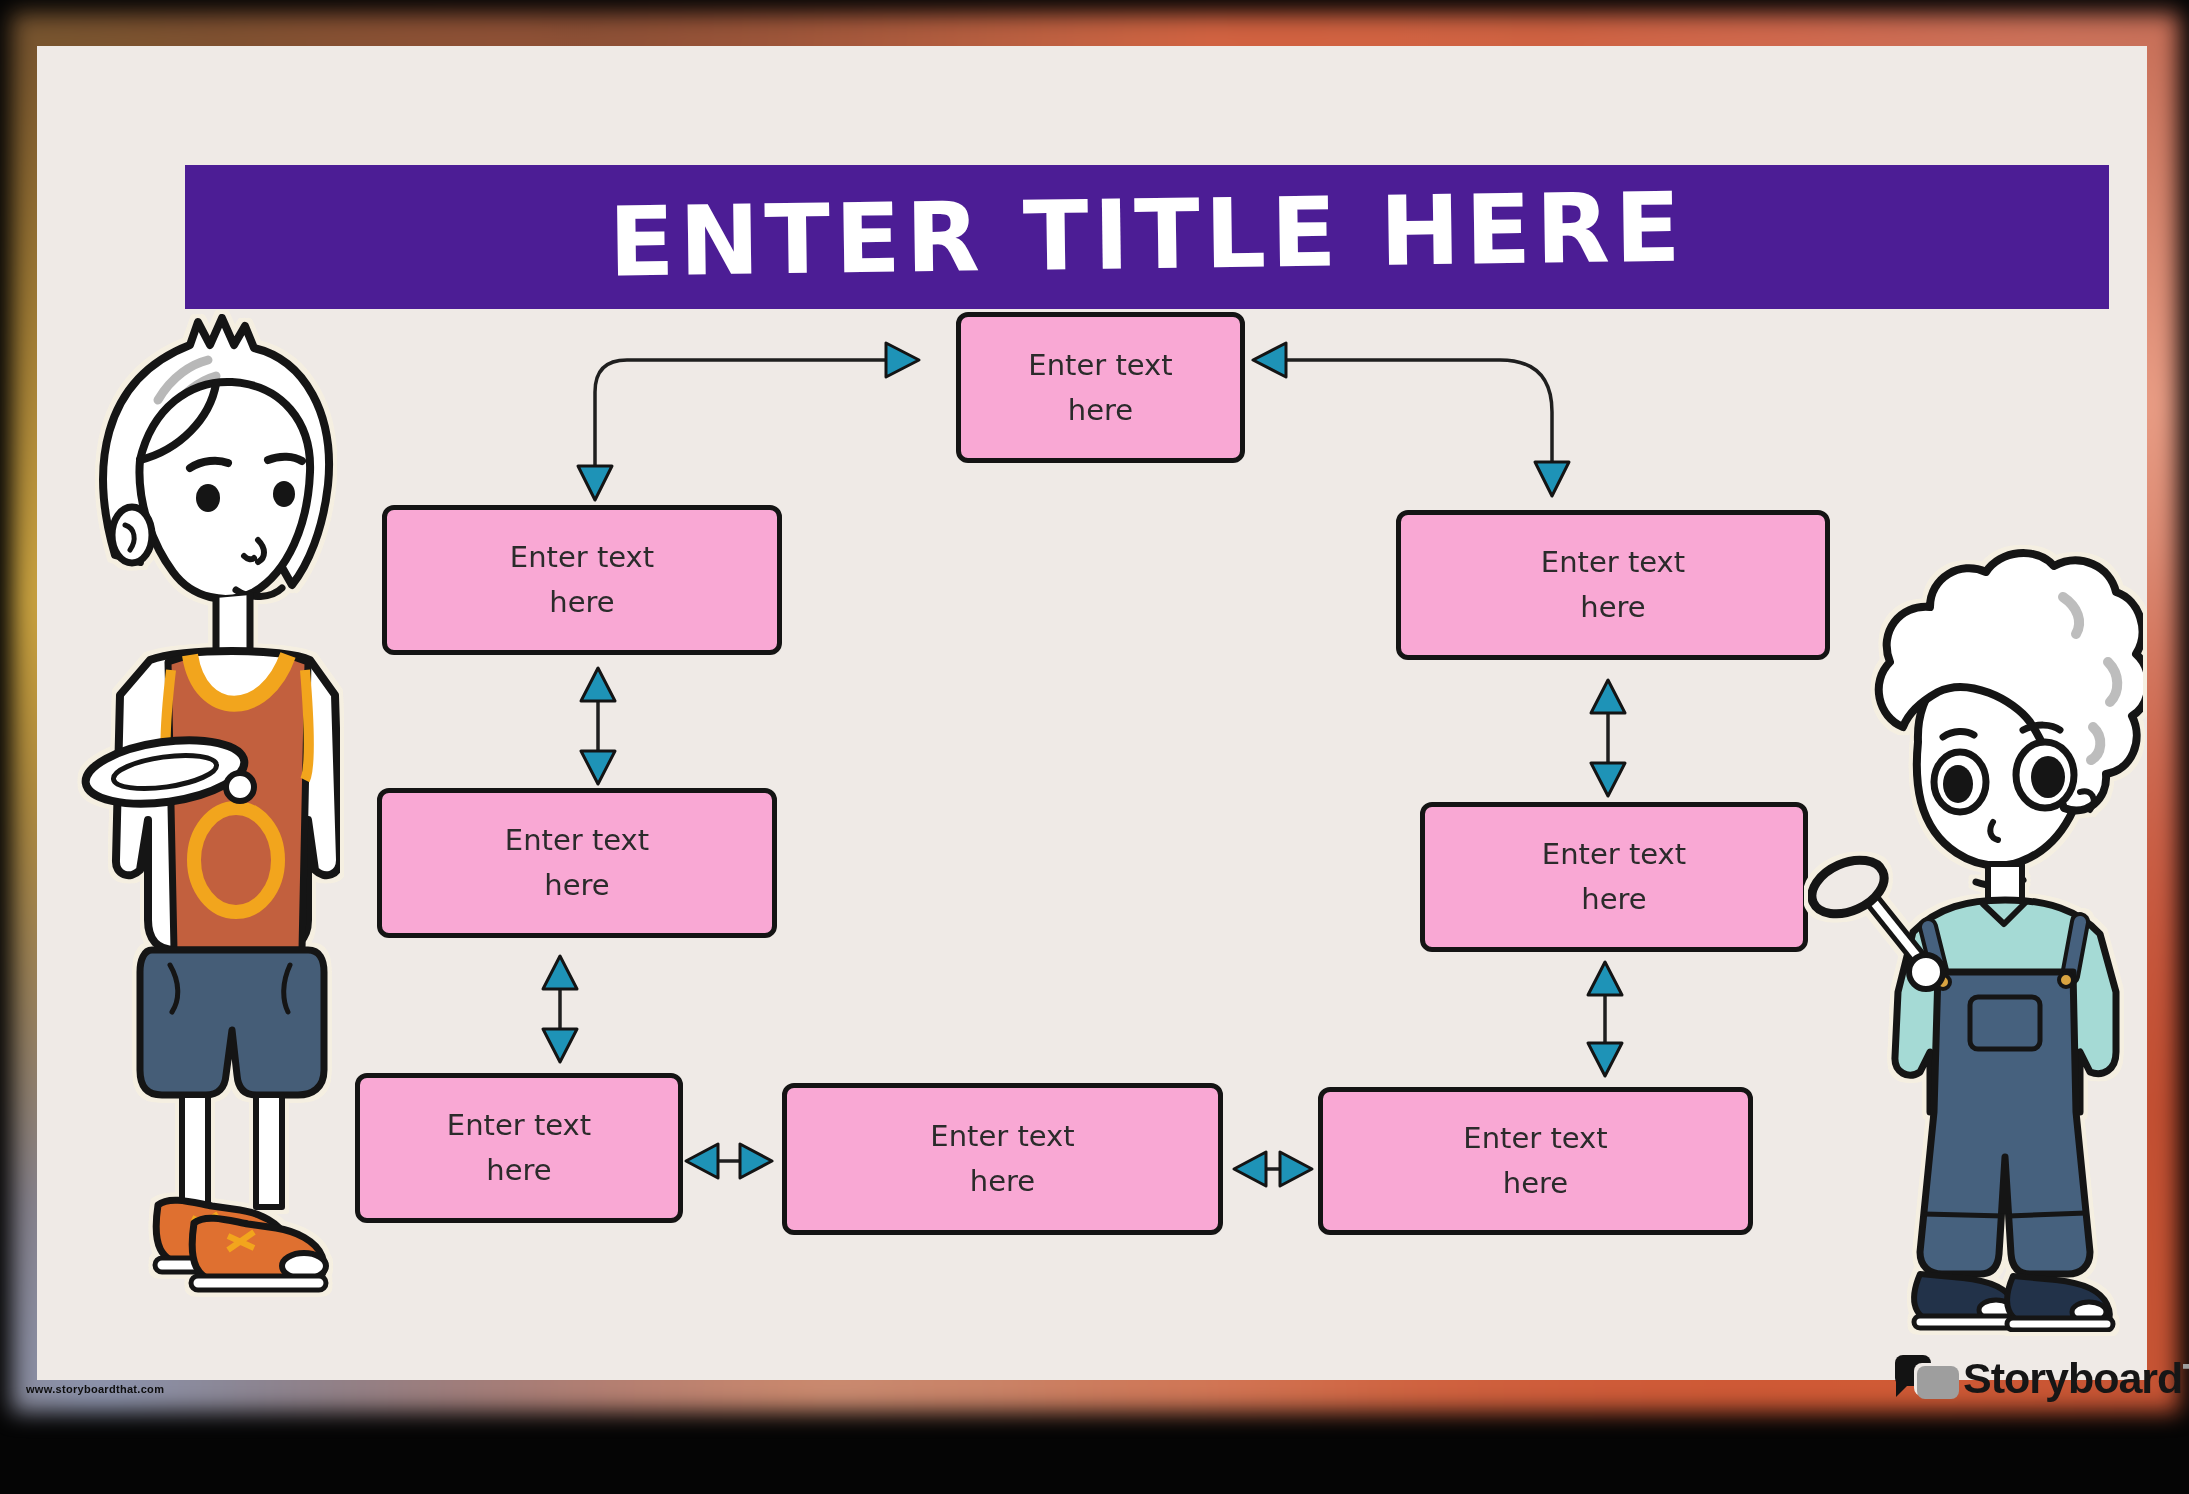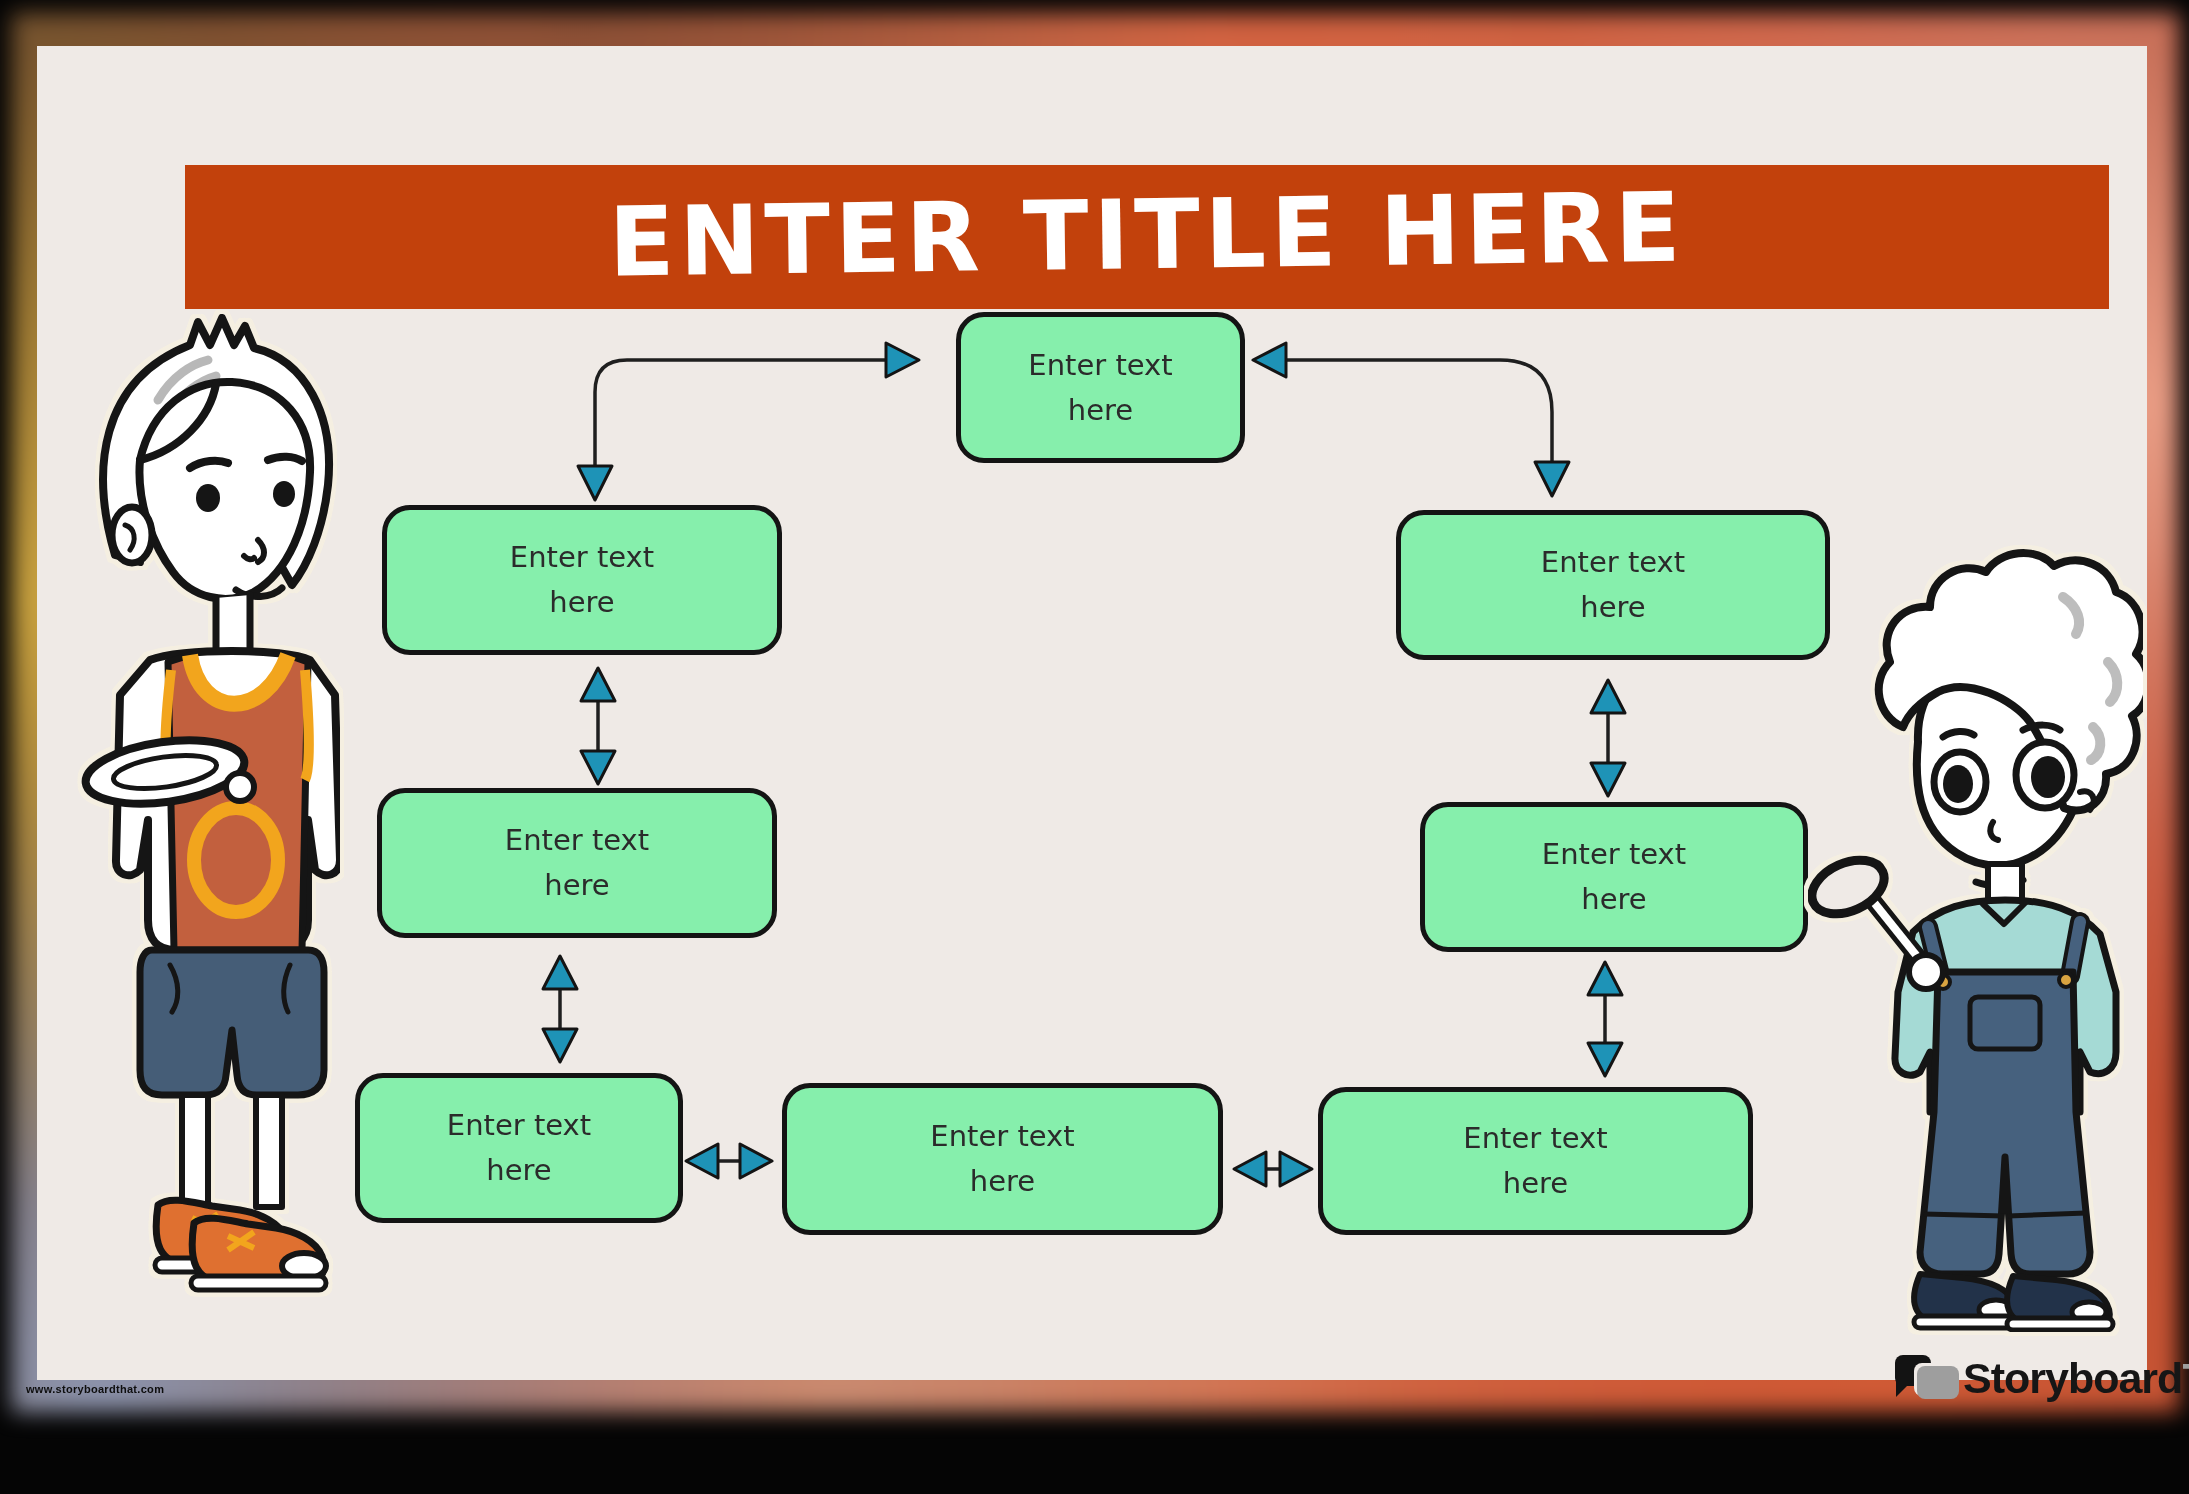--- a/index.html
+++ b/index.html
@@ -14,26 +14,26 @@
       radial-gradient(circle at 0% 42%, #c9a23f 0%, rgba(201,162,63,0) 26%),
       radial-gradient(circle at 0% 22%, #6d4d27 0%, rgba(109,77,39,0) 24%),
       radial-gradient(circle at 4% 98%, #8c93ac 0%, rgba(140,147,172,0) 28%),
       radial-gradient(circle at 38% 99%, #c98a70 0%, rgba(201,138,112,0) 30%),
       radial-gradient(circle at 26% 0%, #8a4f35 0%, rgba(138,79,53,0) 30%),
       radial-gradient(circle at 58% 0%, #d0603f 0%, rgba(208,96,63,0) 34%),
       linear-gradient(90deg,#6e4f33 0%,#b85a3d 28%,#d57855 55%,#c35237 82%,#a84630 100%);
     filter:blur(11px);}
   .poster{position:absolute;left:37px;top:46px;width:2110px;height:1334px;
           background:#EFEAE6;}
-  .banner{position:absolute;left:148px;top:119px;width:1924px;height:144px;background:#c2410c;}
+  .banner{position:absolute;left:148px;top:119px;width:1924px;height:144px;background:#4c1d95;}
   .banner-title{display:block;width:100%;text-align:center;line-height:140px;
     font-size:96px;font-weight:bold;letter-spacing:5px;color:#fff;
     transform:rotate(-0.8deg);font-family:"DejaVu Sans",sans-serif;white-space:nowrap;}
   
-  .node{position:absolute;background:#86efac;border:5px solid #141414;border-radius:28px;
+  .node{position:absolute;background:#f9a8d4;border:5px solid #141414;border-radius:12px;
         display:flex;align-items:center;justify-content:center;box-sizing:border-box;}
   .node-label{width:190px;text-align:center;font-size:29px;line-height:1.55;color:#2b2b2b;}
   .nT {left:956px; top:312px; width:289px;height:151px;}
   .nL1{left:382px; top:505px; width:400px;height:150px;}
   .nL2{left:377px; top:788px; width:400px;height:150px;}
   .nL3{left:355px; top:1073px;width:328px;height:150px;}
   .nB {left:782px; top:1083px;width:441px;height:152px;}
   .nR1{left:1396px;top:510px; width:434px;height:150px;}
   .nR2{left:1420px;top:802px; width:388px;height:150px;}
   .nR3{left:1318px;top:1087px;width:435px;height:148px;}

